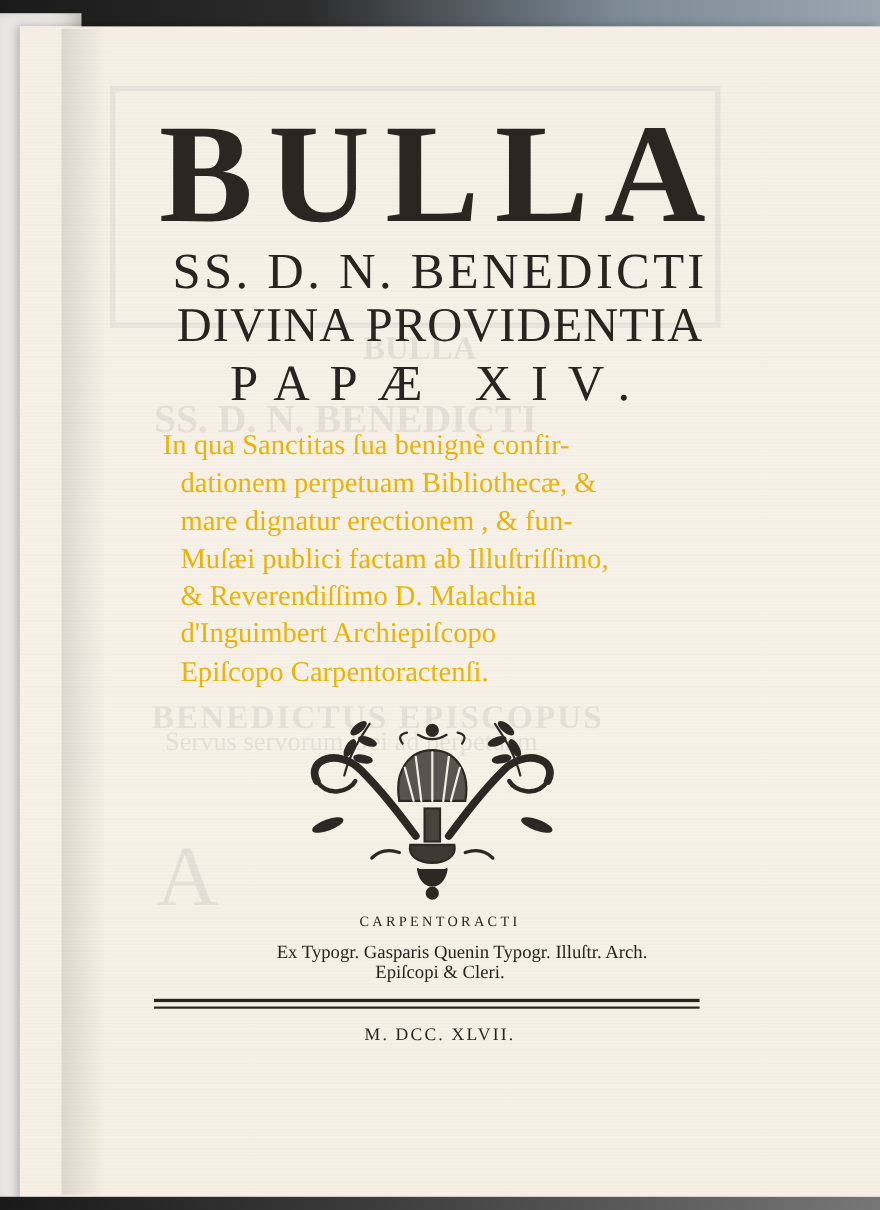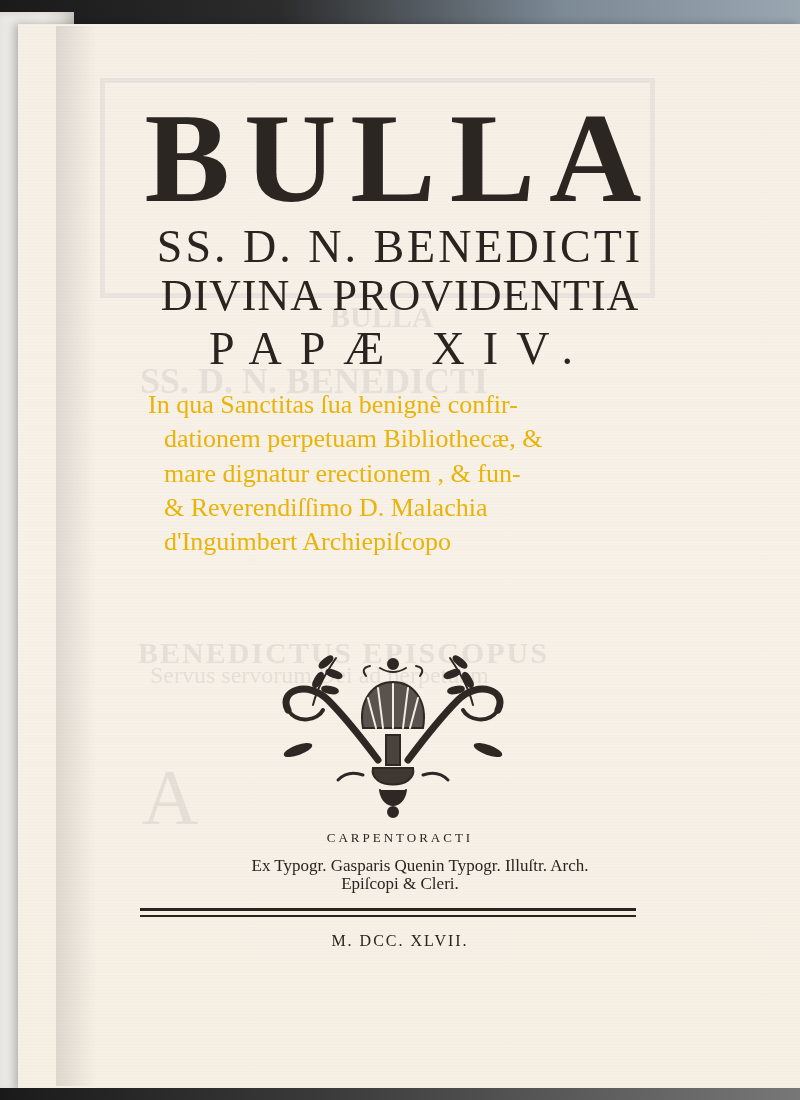--- a/index.html
+++ b/index.html
@@ -82,22 +82,24 @@
 
 <div class="center title-bulla">BULLA</div>
 <div class="center title-ss">SS. D. N. BENEDICTI</div>
 <div class="center title-divina">DIVINA PROVIDENTIA</div>
 <div class="center title-papae">PAPÆ XIV.</div>
 
 <div class="body-text">
   <span class="line">In qua Sanctitas ſua benignè confir-</span>
   <span class="line indent">dationem perpetuam Bibliothecæ, &amp;</span>
   <span class="line indent">mare dignatur erectionem , &amp; fun-</span>
+  <span class="line indent">Muſæi publici factam ab Illuſtriſſimo,</span>
   <span class="line indent">&amp; Reverendiſſimo D. Malachia</span>
   <span class="line indent">d'Inguimbert Archiepiſcopo</span>
+  <span class="line indent">Epiſcopo Carpentoractenſi.</span>
 </div>
 
 <svg class="ornament" viewBox="0 0 250 170">
   <g fill="#2e2824" stroke="#2e2824" stroke-width="2" stroke-linecap="round">
 
     <path d="M95 78 C90 50 105 32 125 32 C145 32 160 50 155 78 Z" fill="#5a524c"></path>
     <path d="M125 34 L125 78 M110 38 L115 78 M140 38 L135 78 M100 48 L108 78 M150 48 L142 78" stroke="#f3ece2" stroke-width="2"></path>
 
     <circle cx="125" cy="14" r="5"></circle>
     <path d="M112 18 Q125 26 138 18" fill="none"></path>

